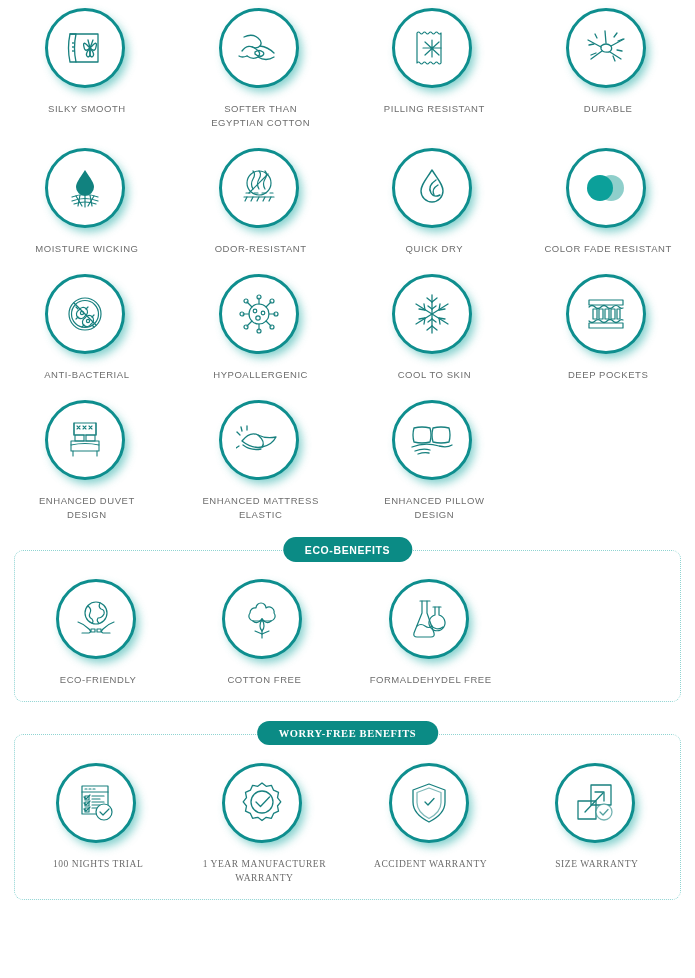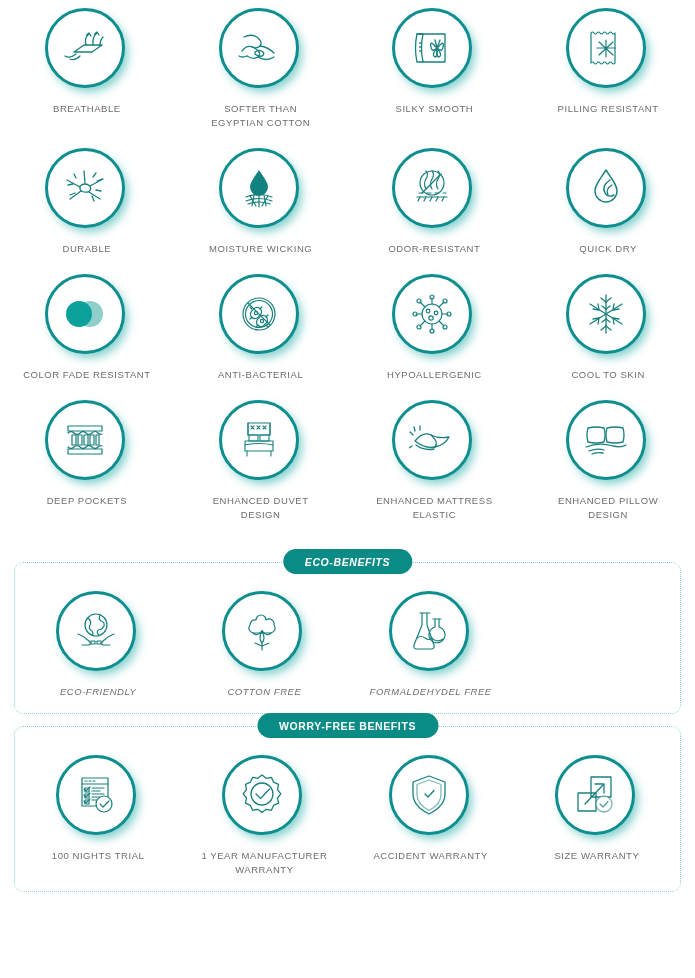--- a/index.html
+++ b/index.html
@@ -98,58 +98,20 @@
   }
   .section .grid { width: 100%; }
 </style>
 </head>
 <body>
 
 <div class="page">
 
   <div class="grid main-grid row-gap-1">
 
-    <div class="cell">
-      <div class="badge">
-        <div class="glow"></div>
-        <div class="ring"></div>
-        <div class="glyph">
-          <svg width="46" height="40" viewBox="0 0 46 40" fill="none" stroke="#18807f" stroke-width="1.3" stroke-linecap="round" stroke-linejoin="round">
-            <path d="M12 24 L22 17 L40 17 L30 24 Z"></path>
-            <path d="M14 26 Q8 31 3 28"></path>
-            <path d="M18 28 Q13 33 8 31"></path>
-            <path d="M24 17 Q22 10 27 6"></path>
-              <path d="M24.5 7 L27 5 L29 8"></path>
-            <path d="M31 17 Q30 9 35 5"></path>
-              <path d="M32.5 6 L35 4 L37 7"></path>
-            <path d="M38 17 Q38 12 41 9"></path>
-          </svg>
-        </div>
-      </div>
-      <div class="label">BREATHABLE</div>
-    </div>
-
-    <div class="cell">
-      <div class="badge">
-        <div class="glow"></div>
-        <div class="ring"></div>
-        <div class="glyph">
-          <svg width="46" height="38" viewBox="0 0 46 38" fill="none" stroke="#18807f" stroke-width="1.3" stroke-linecap="round" stroke-linejoin="round">
-            <path d="M8 8 Q16 4 22 9 Q27 13 24 17 Q21 20 16 18"></path>
-            <path d="M6 22 Q12 14 20 20 Q26 24 22 28 Q17 31 11 27"></path>
-            <path d="M22 28 Q30 33 38 28"></path>
-            <path d="M24 17 Q32 18 38 24"></path>
-            <path d="M19 23 Q23 20 27 23 Q29 25 26 27 Q22 28 19 25Z"></path>
-            <path d="M11 27 Q6 29 3 27"></path>
-          </svg>
-        </div>
-      </div>
-      <div class="label">SOFTER THAN
-EGYPTIAN COTTON</div>
-    </div>
 
     <div class="cell">
       <div class="badge">
         <div class="glow"></div>
         <div class="ring"></div>
         <div class="glyph">
           <svg width="42" height="42" viewBox="0 0 42 42" fill="none" stroke="#18807f" stroke-width="1.3" stroke-linecap="round" stroke-linejoin="round">
             <path d="M6 7 H34 V35 H12"></path>
             <path d="M6 7 Q3 21 6 35 Q11 35 12 35 Q9 21 12 7 Z"></path>
             <circle cx="9" cy="16" r=".9" fill="#18807f" stroke="none"></circle>
@@ -158,20 +120,39 @@
             <path d="M26 21 Q18 12 20 20 Q21 26 26 21Z"></path>
             <path d="M26 21 Q34 12 32 20 Q31 26 26 21Z"></path>
             <path d="M26 21 Q20 28 24 30 Q27 30 26 21Z"></path>
             <path d="M26 21 Q32 28 28 30 Q25 30 26 21Z"></path>
             <path d="M26 21 L24 13"></path>
               <path d="M26 21 L29 13"></path>
           </svg>
         </div>
       </div>
       <div class="label">SILKY SMOOTH</div>
+    </div>
+
+    <div class="cell">
+      <div class="badge">
+        <div class="glow"></div>
+        <div class="ring"></div>
+        <div class="glyph">
+          <svg width="46" height="38" viewBox="0 0 46 38" fill="none" stroke="#18807f" stroke-width="1.3" stroke-linecap="round" stroke-linejoin="round">
+            <path d="M8 8 Q16 4 22 9 Q27 13 24 17 Q21 20 16 18"></path>
+            <path d="M6 22 Q12 14 20 20 Q26 24 22 28 Q17 31 11 27"></path>
+            <path d="M22 28 Q30 33 38 28"></path>
+            <path d="M24 17 Q32 18 38 24"></path>
+            <path d="M19 23 Q23 20 27 23 Q29 25 26 27 Q22 28 19 25Z"></path>
+            <path d="M11 27 Q6 29 3 27"></path>
+          </svg>
+        </div>
+      </div>
+      <div class="label">SOFTER THAN
+EGYPTIAN COTTON</div>
     </div>
 
     <div class="cell">
       <div class="badge">
         <div class="glow"></div>
         <div class="ring"></div>
         <div class="glyph">
           <svg width="42" height="42" viewBox="0 0 42 42" fill="none" stroke="#18807f" stroke-width="1.2" stroke-linecap="round" stroke-linejoin="round">
             <path d="M6 6 q1.5 -2 3 0 q1.5 2 3 0 q1.5 -2 3 0 q1.5 2 3 0 q1.5 -2 3 0 q1.5 2 3 0 q1.5 -2 3 0 q1.5 2 3 0 v30 q-1.5 2 -3 0 q-1.5 -2 -3 0 q-1.5 2 -3 0 q-1.5 -2 -3 0 q-1.5 2 -3 0 q-1.5 -2 -3 0 q-1.5 2 -3 0 q-1.5 -2 -3 0 Z"></path>
             <path d="M14 15 L28 28"></path>
@@ -451,21 +432,21 @@
             <path d="M6 29 Q14 26 21 28"></path>
             <path d="M9 32 Q15 30 20 31"></path>
           </svg>
         </div>
       </div>
       <div class="label">ENHANCED PILLOW
 DESIGN</div>
     </div>
   </div>
 
-  <div class="section" style="margin-top:22px;font-style:italic;">
+  <div class="section" style="margin-top:10px;">
     <div class="pill">ECO-BENEFITS</div>
     <div class="inner">
       <div class="grid">
 
 
         <div class="cell">
           <div class="badge">
             <div class="glow"></div>
             <div class="ring"></div>
             <div class="glyph">
@@ -516,21 +497,21 @@
                 <path d="M23 28 a8 8 0 0 0 12 2"></path>
               </svg>
             </div>
           </div>
           <div class="label">FORMALDEHYDEL FREE</div>
         </div>
       </div>
     </div>
   </div>
 
-  <div class="section" style="margin-top:12px;">
+  <div class="section" style="margin-top:32px;font-family:Liberation Serif, serif;">
     <div class="pill">WORRY-FREE BENEFITS</div>
     <div class="inner">
       <div class="grid">
 
         <div class="cell">
           <div class="badge">
             <div class="glow"></div>
             <div class="ring"></div>
             <div class="glyph">
               <svg width="44" height="42" viewBox="0 0 44 42" fill="none" stroke="#18807f" stroke-width="1.2" stroke-linecap="round" stroke-linejoin="round">

